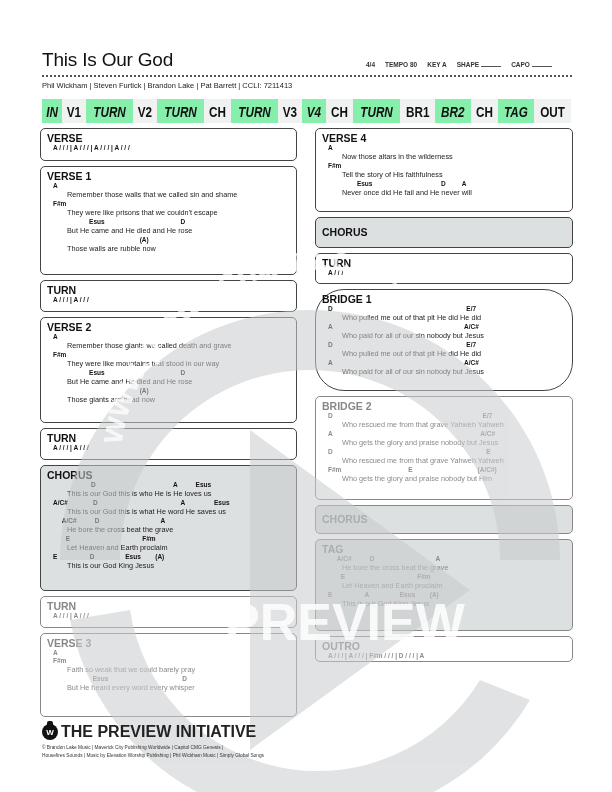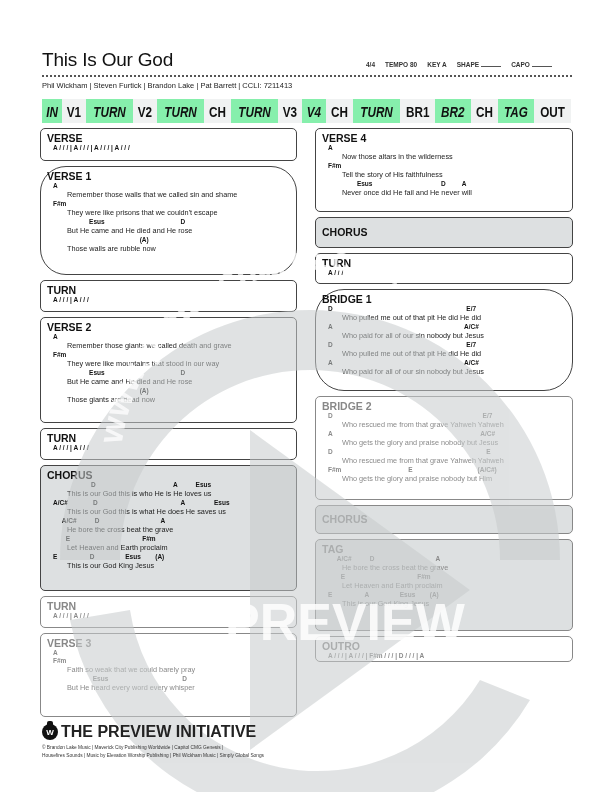--- a/index.html
+++ b/index.html
@@ -108,21 +108,21 @@
       <span class="cell">OUT</span>
     </div>
 </div>
 
 <div class="col left">
   <div class="box" style="height:33px;">
     <div class="box-title">VERSE</div>
     <div class="chords-line">A / / / | A / / /  | A / / / | A / / /</div>
   </div>
 
-  <div class="box" style="height:109px;border-radius:26px;">
+  <div class="box" style="height:109px;">
     <div class="box-title">VERSE 1</div>
     <div class="chord">A</div>
     <div class="lyric">Remember those walls that we called sin and shame</div>
     <div class="chord">F#m</div>
     <div class="lyric">They were like prisons that we couldn't escape</div>
     <div class="chord">                    Esus                                          D</div>
     <div class="lyric">But He came and He died and He rose</div>
     <div class="chord">                                                (A)</div>
     <div class="lyric">Those walls are rubble now</div>
   </div>
@@ -147,21 +147,21 @@
   <div class="box" style="height:32px;">
     <div class="box-title">TURN</div>
     <div class="chords-line">A / / / | A / / /</div>
   </div>
 
   <div class="box grey" style="height:126px;">
     <div class="box-title">CHORUS</div>
     <div class="chord">                     D                                           A          Esus</div>
     <div class="lyric">This is our God this is who He is He loves us</div>
     <div class="chord">A/C#              D                                              A                Esus</div>
-    <div class="lyric">This is our God this is what He does He saves us</div>
+    <div class="lyric">This is our God this is what He word He saves us</div>
     <div class="chord">     A/C#          D                                  A</div>
     <div class="lyric">He bore the cross beat the grave</div>
     <div class="chord">       E                                        F#m</div>
     <div class="lyric">Let Heaven and Earth proclaim</div>
     <div class="chord">E                  D                 Esus        (A)</div>
     <div class="lyric">This is our God King Jesus</div>
   </div>
 
   <div class="box faded" style="height:32px;">
     <div class="box-title">TURN</div>

